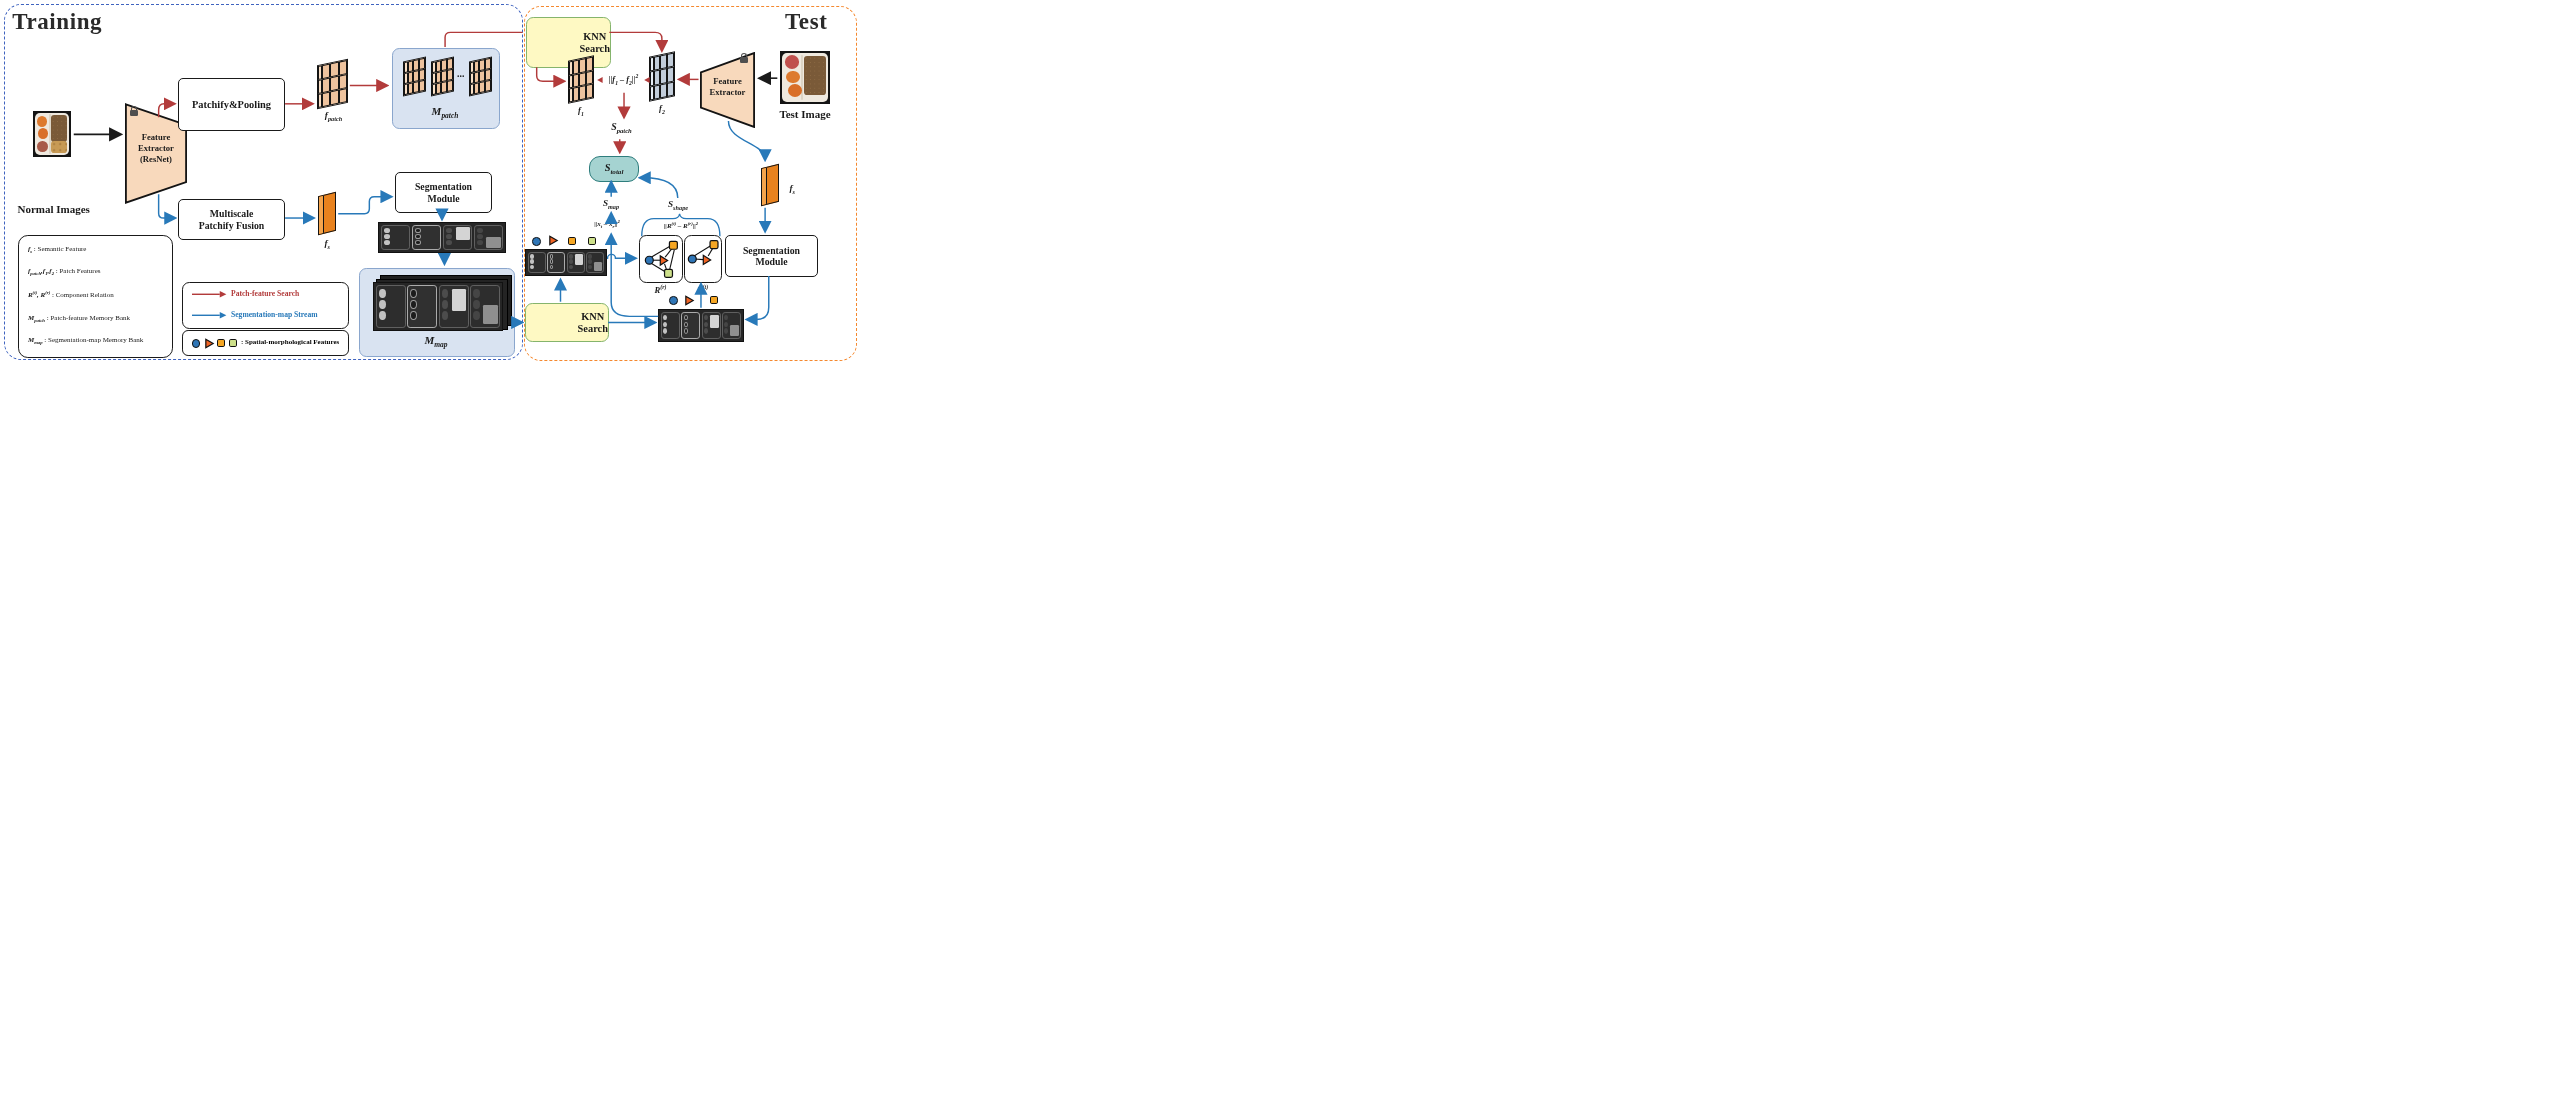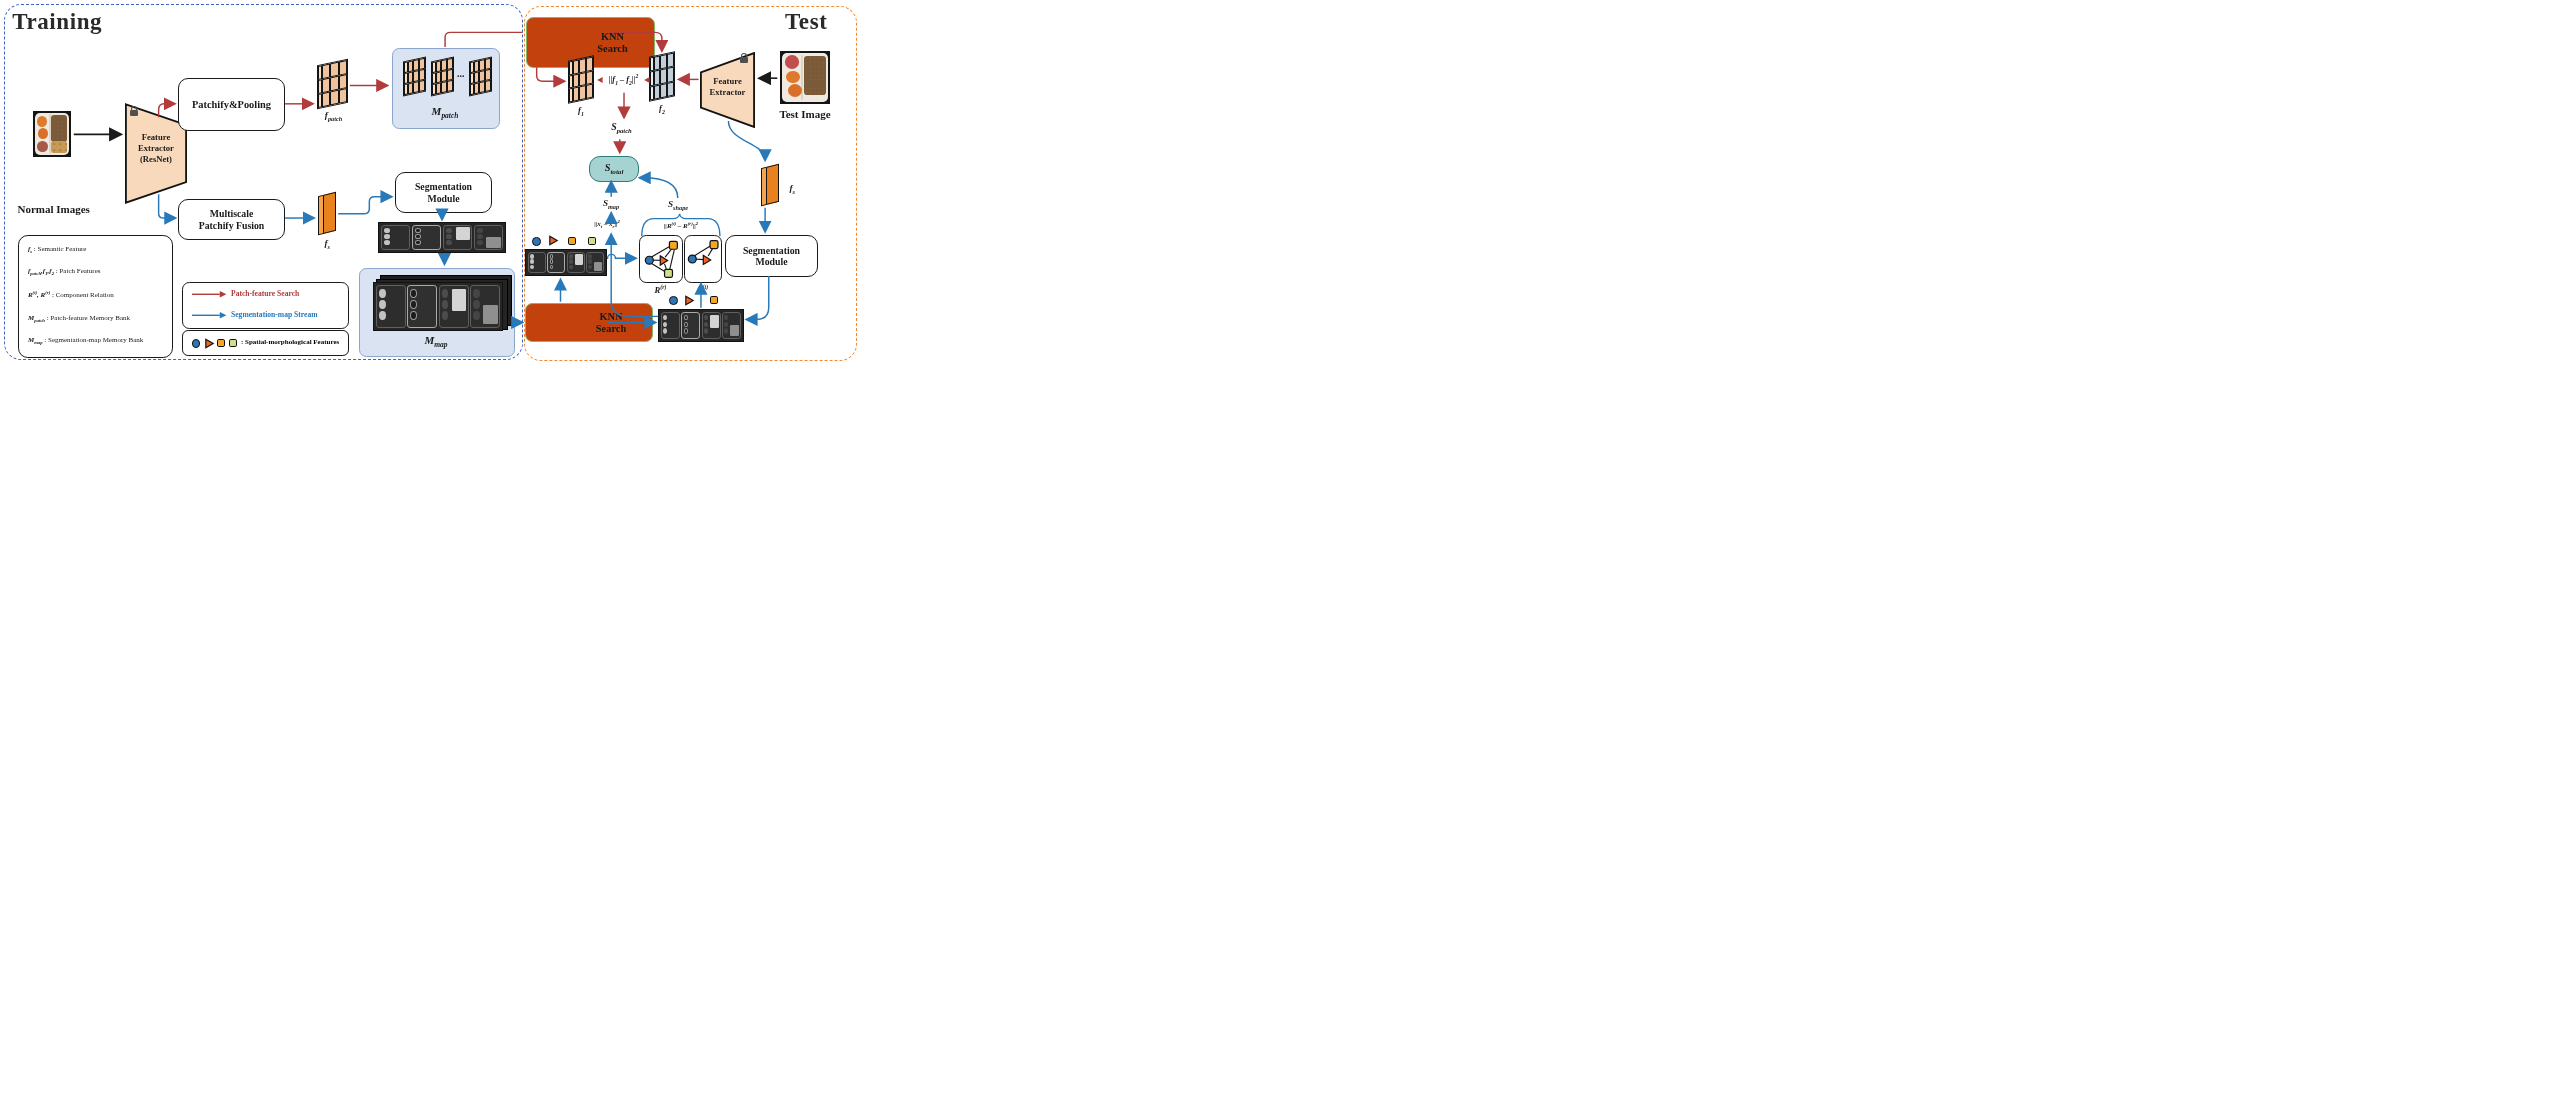--- a/index.html
+++ b/index.html
@@ -2,25 +2,25 @@
 <html style="font-size:9.8px"><head>
 <meta charset="utf-8">
 <style>
   html,body{margin:0;padding:0;background:#ffffff;}
   #canvas{position:relative;width:859px;height:364px;background:#fff;overflow:hidden;
           font-family:"Liberation Serif", serif;}
   .abs{position:absolute;}
   .region{border-style:dashed;border-width:1.8px;border-radius:17px;}
   .title{font-weight:bold;font-size:23px;color:#2a2a2a;letter-spacing:0.6px;}
   .boxlabel{font-weight:bold;color:#1a1a1a;text-align:center;line-height:1.15;}
-  .rbox{border:1.5px solid #1a1a1a;border-radius:10px;background:#fff;display:flex;
+  .rbox{border:1.5px solid #1a1a1a;border-radius:5px;background:#fff;display:flex;
         align-items:center;justify-content:center;flex-direction:column;}
   .membox{background:#d9e3f1;border:1.2px solid #8aa6cd;border-radius:7.3px;}
-  .knnbox{background:#c2410c;border:1.5px solid #85b46c;border-radius:7.3px;display:flex;
-          align-items:center;justify-content:center;flex-direction:column;padding-left:44px;}
+  .knnbox{background:#fef9c3;border:1.5px solid #85b46c;border-radius:7.3px;display:flex;
+          align-items:flex-end;justify-content:center;flex-direction:column;}
   .stotal{background:#a5d3d1;border:1.5px solid #2e7d7d;border-radius:4.9px;display:flex;
           align-items:center;justify-content:center;}
   .math-label{font-family:"Liberation Serif",serif;color:#1a1a1a;text-align:center;white-space:nowrap;}
   .mi{font-style:italic;font-weight:bold;}
   .up{font-style:normal;font-weight:normal;font-family:Liberation Serif, serif;}
   .math-label sub,.math-label sup{font-size:68%;font-style:italic;}
   
   .fgrid{display:grid;grid-template-rows:repeat(3,1fr);grid-template-columns:3.7px repeat(3,1fr);
          border:1.2px solid #141414;transform:skewY(-12deg);box-sizing:border-box;}
   .fgrid div{border:0.6px solid #141414;}

